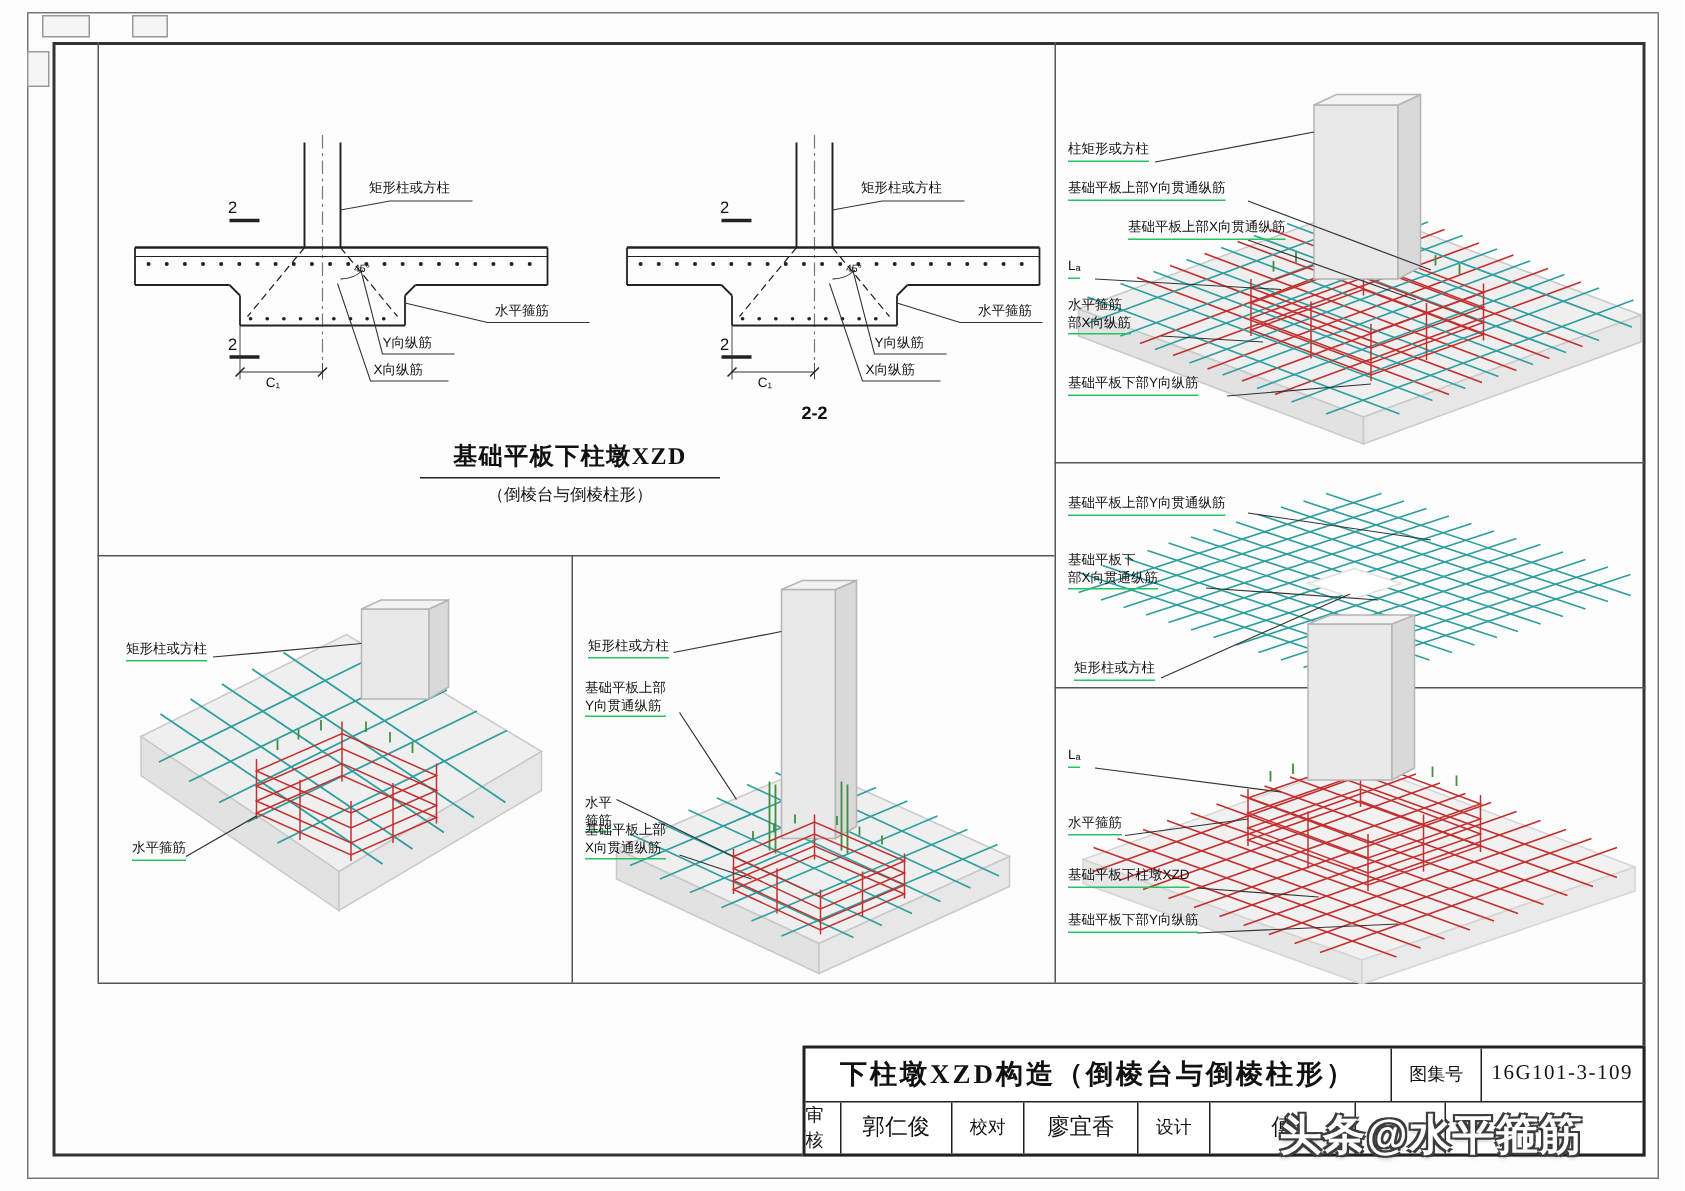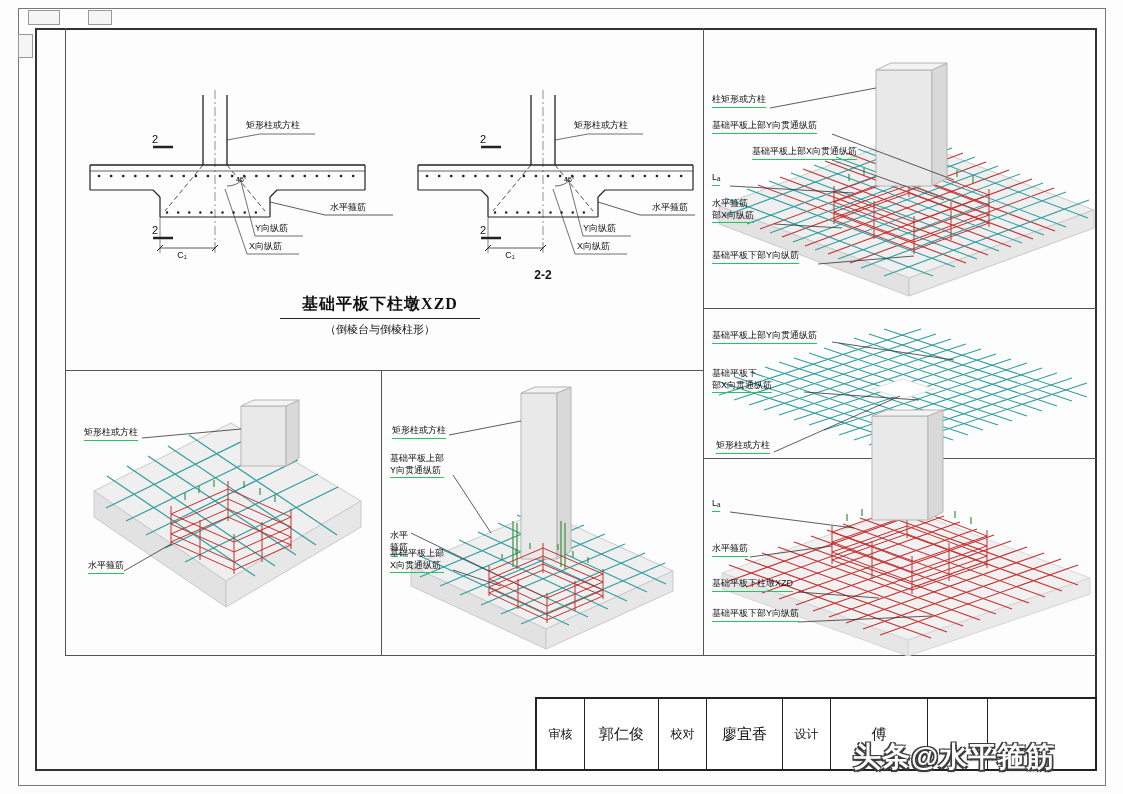--- a/index.html
+++ b/index.html
@@ -20,21 +20,21 @@
           letter-spacing:1px;border-bottom:1.5px solid #222;padding-bottom:3px;font-family:"Liberation Serif",serif}
   .dsub{position:absolute;left:280px;top:322px;width:200px;text-align:center;font-size:11px}
   .scap{position:absolute;left:513px;top:268px;width:60px;text-align:center;font-size:12px;font-weight:bold}
   .tb{position:absolute;left:535px;top:697px;width:562px;height:74px;border:2px solid #222;display:flex;
       flex-direction:column;background:#fff}
   .tb-row{display:flex;flex:1;min-height:0}
   .tb-row.first{border-bottom:1px solid #222}
   .tb-cell{border-right:1px solid #222;display:flex;align-items:center;justify-content:center;overflow:hidden}
   .tb-cell.last{border-right:none}
   .w-t{width:391px}.w-a{width:60px}.w-n{flex:1}
-  .w1{width:48px}.w2{width:74px}.w3{width:48px}.w4{width:76px}.w5{width:48px}.w6{width:97px}
+  .w1{width:24px}.w2{width:74px}.w3{width:48px}.w4{width:76px}.w5{width:48px}.w6{width:97px}
   .tb-title{font-size:18px;font-weight:bold;letter-spacing:2px;font-family:"Liberation Serif",serif}
   .tb-label{font-size:12px}
   .tb-no{font-size:14px;letter-spacing:1px;font-family:"Liberation Serif",serif}
   .tb-name{font-size:15px;font-family:"Liberation Serif",serif}
   .wm{position:absolute;left:853px;top:738px;font-size:28px;font-weight:bold;color:#fff;letter-spacing:1px;z-index:50;
       text-shadow:-1.5px -1.5px 0 #3c3c3c,1.5px -1.5px 0 #3c3c3c,-1.5px 1.5px 0 #3c3c3c,1.5px 1.5px 0 #3c3c3c,0 2px 3px rgba(0,0,0,.25)}
 </style>
 </head>
 <body>
 
@@ -195,20 +195,25 @@
     <polygon points="224,8 239,2 239,104 224,112" fill="#d9d9da" stroke="#b5b5b5"></polygon>
     <polygon points="168,8 183,2 239,2 224,8" fill="#f3f3f3" stroke="#b5b5b5"></polygon>
     <path d="M26 104 L150 120 M46 149 L128 138 M94 184 L175 190 M94 214 L228 208" stroke="#333" stroke-width="0.8" fill="none"></path>
   </svg>
   <div class="lbl u" style="left:712px;top:498px">Lₐ</div>
   <div class="lbl u" style="left:712px;top:543px">水平箍筋</div>
   <div class="lbl u" style="left:712px;top:578px">基础平板下柱墩XZD</div>
   <div class="lbl u" style="left:712px;top:608px">基础平板下部Y向纵筋</div>
 
   <div class="tb">
+    <div class="tb-row first">
+      <div class="tb-cell w-t tb-title">下柱墩XZD构造（倒棱台与倒棱柱形）</div>
+      <div class="tb-cell w-a tb-label">图集号</div>
+      <div class="tb-cell w-n tb-no last">16G101-3-109</div>
+    </div>
     <div class="tb-row">
       <div class="tb-cell w1 tb-label">审核</div>
       <div class="tb-cell w2 tb-name">郭仁俊</div>
       <div class="tb-cell w3 tb-label">校对</div>
       <div class="tb-cell w4 tb-name">廖宜香</div>
       <div class="tb-cell w5 tb-label">设计</div>
       <div class="tb-cell w6 tb-name">傅</div>
       <div class="tb-cell w-a"></div>
       <div class="tb-cell w-n last"></div>
     </div>

